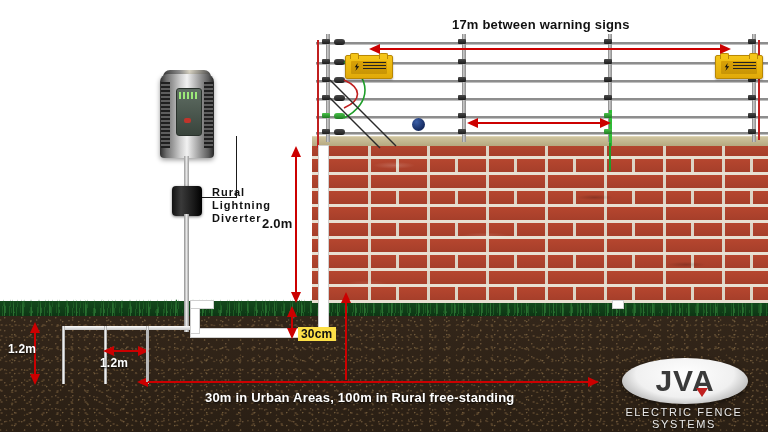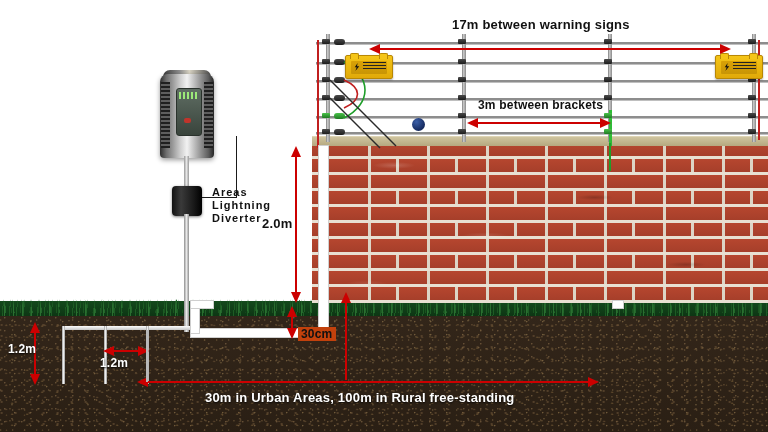--- a/index.html
+++ b/index.html
@@ -196,21 +196,21 @@
   .ah.right{border-left:11px solid #cc0000;}
   .av{position:absolute;width:0;height:0;border-left:5px solid transparent;border-right:5px solid transparent;}
   .av.up{border-bottom:11px solid #cc0000;}
   .av.down{border-top:11px solid #cc0000;}
 
   .lbl{
     position:absolute;font-weight:bold;color:#111;white-space:nowrap;
     letter-spacing:.2px;
   }
   .lbl.on-dark{color:#ffffff;text-shadow:0 1px 2px rgba(0,0,0,.9);}
-  .lbl.boxed{background:#c2410c;padding:0 3px;}
+  .lbl.boxed{background:#fde047;padding:0 3px;}
 
   
   .logo-wrap{position:absolute;left:604px;top:356px;width:160px;height:66px;}
   .logo-ell{
     position:absolute;left:18px;top:2px;width:126px;height:46px;border-radius:50%;
     background:radial-gradient(ellipse at 50% 35%, #ffffff 0%, #f0f0f0 55%, #b9b9b9 78%, #8d8d8d 100%);
     box-shadow:0 2px 5px rgba(0,0,0,.55);
   }
   .logo-jva{
     position:absolute;left:18px;top:2px;width:126px;height:46px;
@@ -319,39 +319,38 @@
     <div class="sign-inner">
       <div class="sign-txt"></div>
     </div>
   </div>
 
   <div class="lbl" style="left:452px;top:17px;font-size:13px;">17m between warning signs</div>
   <div class="dim-h" style="left:380px;top:48px;width:340px;"></div>
   <div class="ah left" style="left:369px;top:44px;"></div>
   <div class="ah right" style="left:720px;top:44px;"></div>
 
-  <div class="lbl" style="left:478px;top:98px;font-size:12px;">3m between brackets</div>
   <div class="dim-h" style="left:478px;top:122px;width:122px;"></div>
   <div class="ah left" style="left:467px;top:118px;"></div>
   <div class="ah right" style="left:600px;top:118px;"></div>
 
   <div class="energizer-top"></div>
   <div class="energizer-body"></div>
   <div class="energizer-fin-l"></div>
   <div class="energizer-fin-r"></div>
   <div class="energizer-screen"></div>
   <div class="energizer-lcd"></div>
   <div class="energizer-led"></div>
   <div class="energizer-mast"></div>
   <div class="diverter"></div>
   <div class="energizer-pole"></div>
 
   <div class="leader-line" style="left:236px;top:136px;width:1px;height:62px;"></div>
   <div class="leader-line" style="left:202px;top:197px;width:35px;height:1px;"></div>
-  <div class="lbl" style="left:212px;top:186px;font-size:11px;letter-spacing:1px;">Areas</div>
+  <div class="lbl" style="left:212px;top:186px;font-size:11px;letter-spacing:1px;">Rural</div>
   <div class="lbl" style="left:212px;top:199px;font-size:11px;letter-spacing:1px;">Lightning</div>
   <div class="lbl" style="left:212px;top:212px;font-size:11px;letter-spacing:1px;">Diverter</div>
 
   <div class="conduit" style="left:318px;top:145px;width:9px;height:183px;"></div>
   <div class="conduit" style="left:190px;top:328px;width:136px;height:8px;"></div>
   <div class="conduit" style="left:190px;top:300px;width:8px;height:32px;"></div>
   <div class="conduit" style="left:190px;top:300px;width:22px;height:7px;"></div>
   <div class="conduit" style="left:612px;top:300px;width:10px;height:7px;"></div>
 
   <div class="stake-bar" style="left:62px;top:326px;width:128px;"></div>
@@ -382,14 +381,20 @@
   <div class="dim-v" style="left:345px;top:300px;height:80px;"></div>
   <div class="av up" style="left:341px;top:292px;"></div>
 
   <div class="dim-h" style="left:148px;top:381px;width:440px;"></div>
   <div class="ah left" style="left:137px;top:377px;"></div>
   <div class="ah right" style="left:588px;top:377px;"></div>
   <div class="lbl on-dark" style="left:205px;top:390px;font-size:13px;">30m in Urban Areas, 100m in Rural free-standing</div>
 
   <div class="dim-v" style="left:146px;top:330px;height:52px;background:#b9b9b9;"></div>
 
+  <div class="logo-wrap">
+    <div class="logo-ell"></div>
+    <div class="logo-jva">JVA</div>
+    <div class="logo-tri"></div>
+    <div class="logo-tag">ELECTRIC FENCE SYSTEMS</div>
+  </div>
 
 </div>
 
 </body></html>

